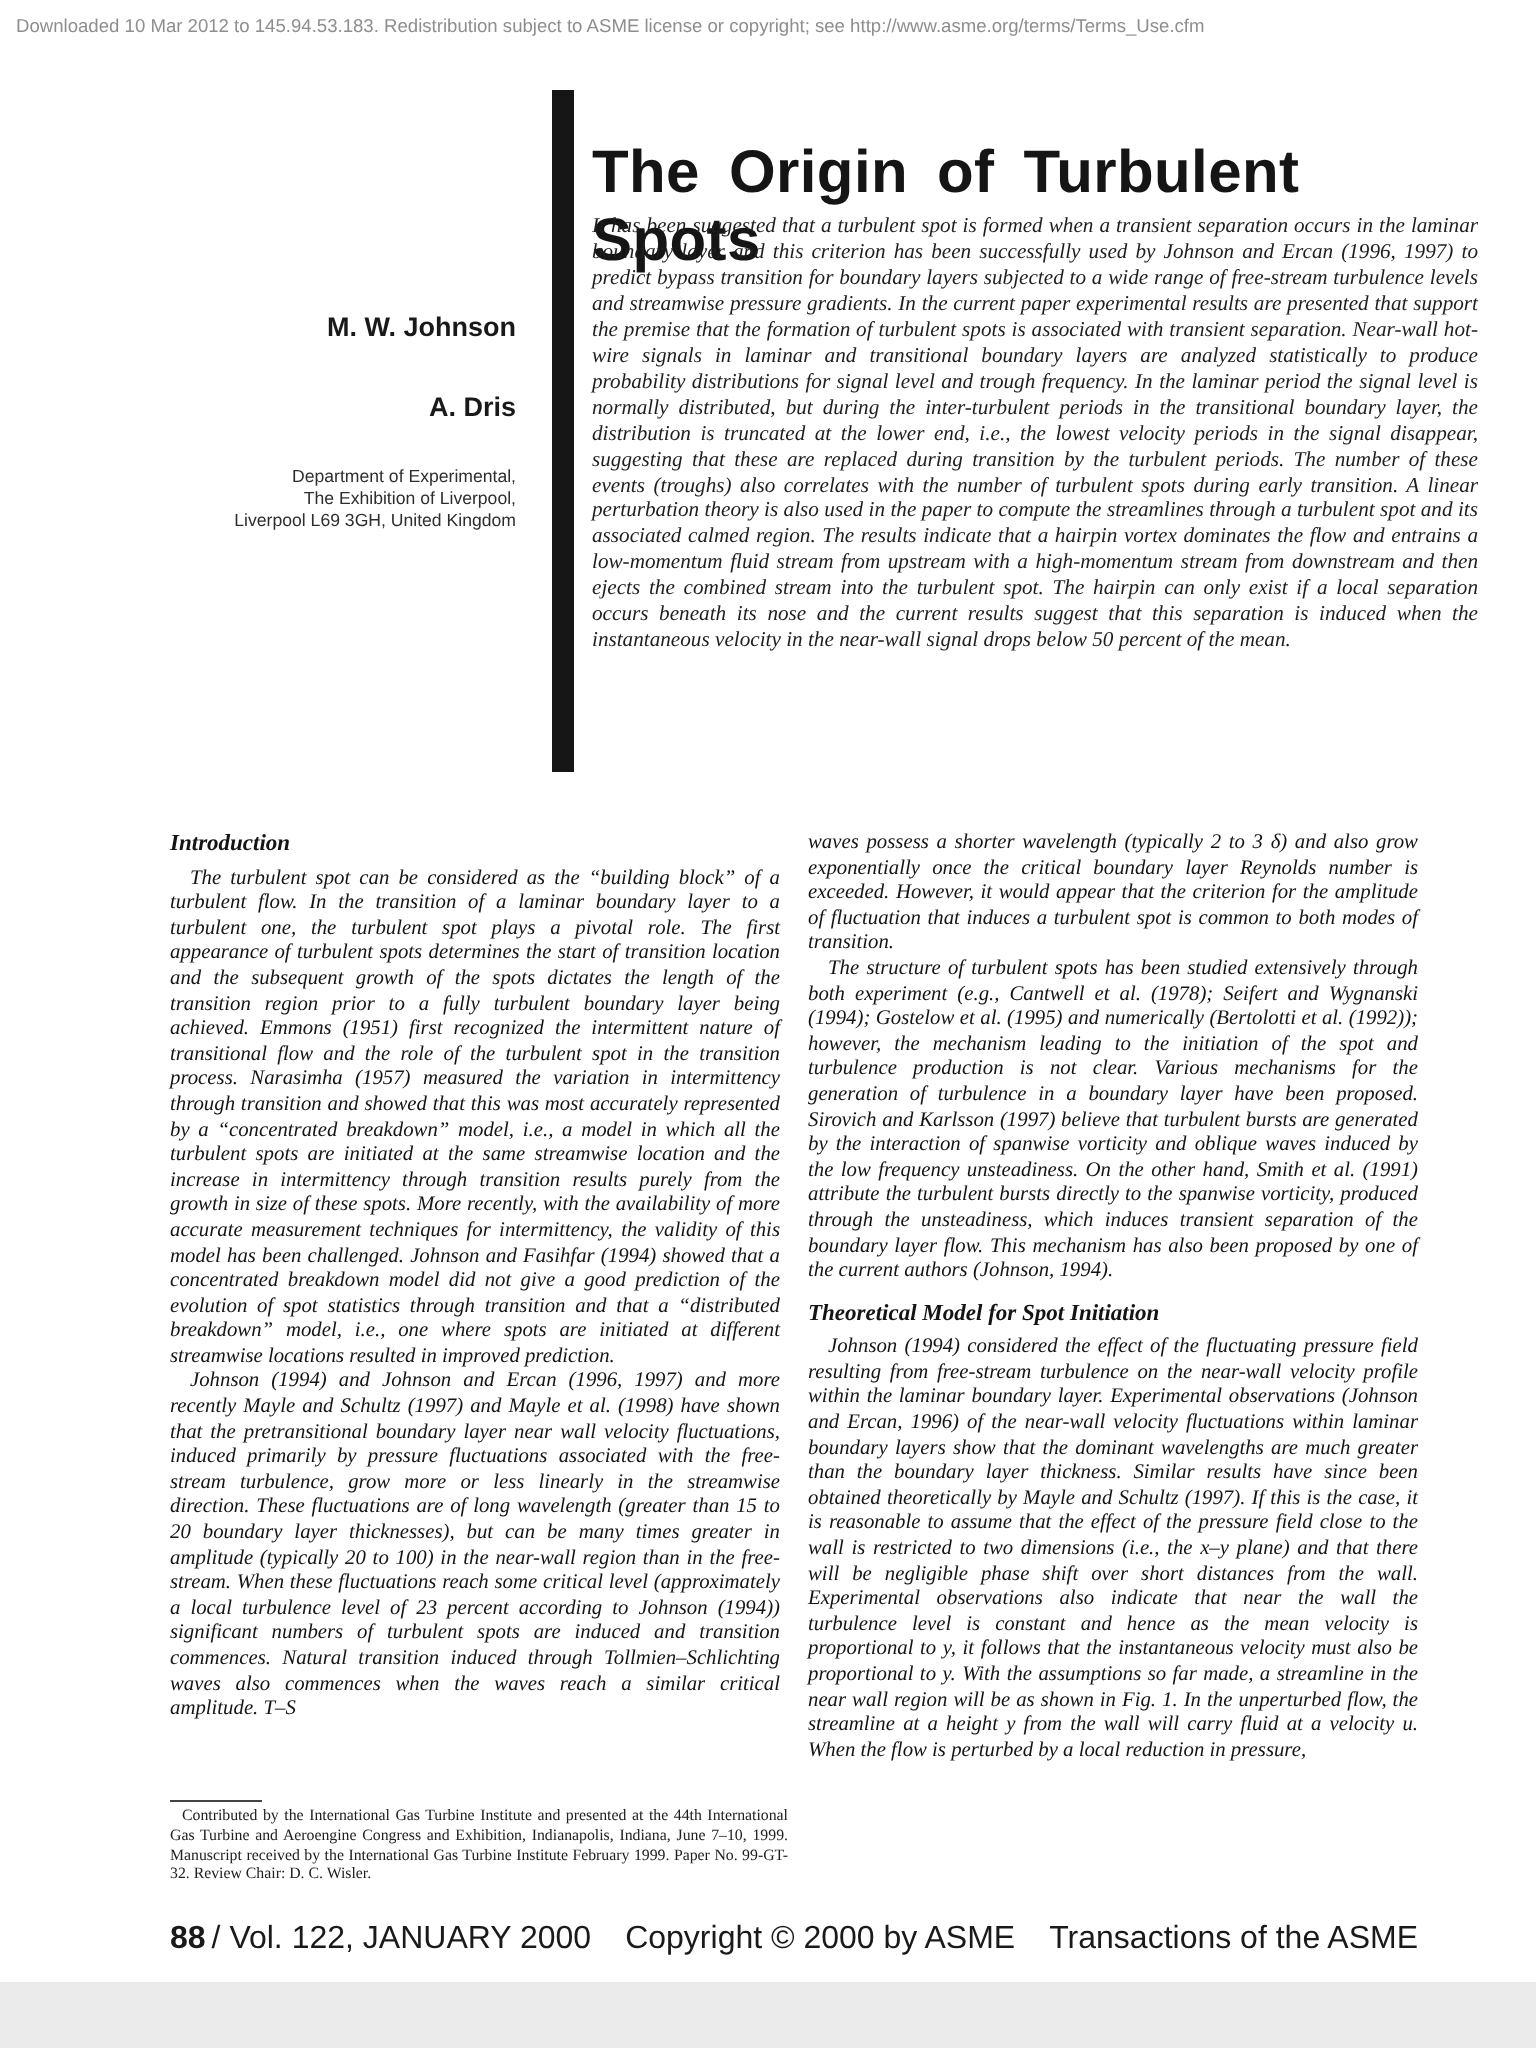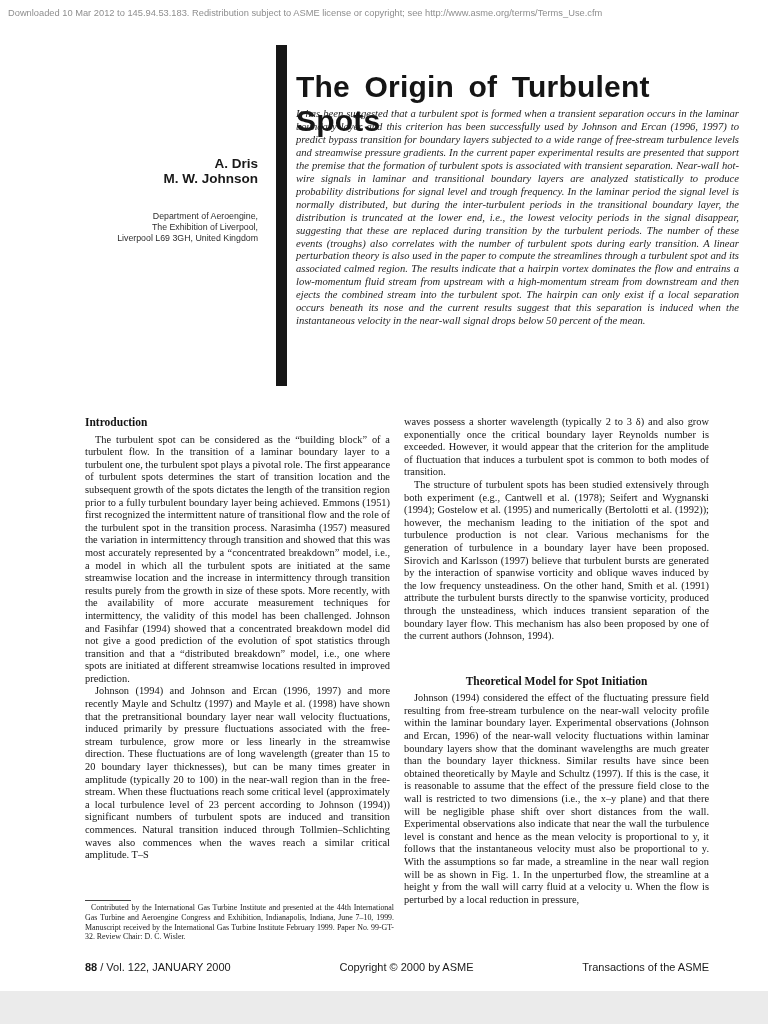--- a/index.html
+++ b/index.html
@@ -23,39 +23,39 @@
   }
   .author-block{
     position:absolute;left:40px;top:156px;width:218px;text-align:right;
     font-family:"Liberation Sans",sans-serif;
   }
   .author-name{font-weight:bold;font-size:13.5px;color:#191919;}
   .author-name.first{margin-bottom:25px;}
   .affiliation{margin-top:22px;font-size:8.8px;line-height:10.9px;color:#2d2d2d;}
   .columns{
     position:absolute;left:85px;top:416px;width:624px;display:flex;gap:14px;
-    font-size:10.4px;line-height:12.6px;text-align:justify;color:#141414;
+    font-size:10.4px;line-height:12.6px;text-align:justify;color:#141414;font-style:italic;
   }
   .col{width:305px;}
   .sec-heading{
     font-weight:bold;font-size:11.5px;margin:0 0 5px 0;text-align:left;
   }
-  .sec-heading.second{margin-top:32px;text-align:center;}
+  .sec-heading.second{margin-top:8px;}
   .col p{margin:0;text-indent:10px;}
   .col p.noindent{text-indent:0;}
   .footnote{
     position:absolute;left:85px;top:900px;width:309px;
     font-size:7.9px;line-height:9.8px;text-align:justify;color:#202020;
   }
   .footnote-rule{width:46px;height:0;border-top:1px solid #444;margin-bottom:2px;}
   .footnote-text{text-indent:6px;}
   .page-footer{
     position:absolute;left:85px;top:961px;width:624px;display:flex;
     justify-content:space-between;align-items:baseline;
-    font-family:"Liberation Sans",sans-serif;font-size:11px;color:#1a1a1a;
+    font-family:"Liberation Sans",sans-serif;font-size:16px;color:#1a1a1a;
   }
   .footer-left{font-weight:bold;}
   .footer-left .vol{font-weight:normal;margin-left:3px;}
   .footer-center,.footer-right{font-weight:normal;}
   .download-strip{
     position:absolute;left:0;bottom:0;width:768px;height:33px;background:#ebebeb;
   }
   .download-text{
     position:absolute;left:8px;top:8px;
     font-family:"Liberation Sans",sans-serif;font-size:9.3px;color:#8e8e8e;
@@ -65,24 +65,24 @@
 </head>
 <body>
 
 <div class="accent-bar"></div>
 
 <h1 class="paper-title">The Origin of Turbulent Spots</h1>
 
 <div class="abstract">It has been suggested that a turbulent spot is formed when a transient separation occurs in the laminar boundary layer and this criterion has been successfully used by Johnson and Ercan (1996, 1997) to predict bypass transition for boundary layers subjected to a wide range of free-stream turbulence levels and streamwise pressure gradients. In the current paper experimental results are presented that support the premise that the formation of turbulent spots is associated with transient separation. Near-wall hot-wire signals in laminar and transitional boundary layers are analyzed statistically to produce probability distributions for signal level and trough frequency. In the laminar period the signal level is normally distributed, but during the inter-turbulent periods in the transitional boundary layer, the distribution is truncated at the lower end, i.e., the lowest velocity periods in the signal disappear, suggesting that these are replaced during transition by the turbulent periods. The number of these events (troughs) also correlates with the number of turbulent spots during early transition. A linear perturbation theory is also used in the paper to compute the streamlines through a turbulent spot and its associated calmed region. The results indicate that a hairpin vortex dominates the flow and entrains a low-momentum fluid stream from upstream with a high-momentum stream from downstream and then ejects the combined stream into the turbulent spot. The hairpin can only exist if a local separation occurs beneath its nose and the current results suggest that this separation is induced when the instantaneous velocity in the near-wall signal drops below 50 percent of the mean.</div>
 
 <div class="author-block">
+  <div class="author-name first">M. W. Johnson</div>
   <div class="author-name">A. Dris</div>
-  <div class="author-name first">M. W. Johnson</div>
   <div class="affiliation">
-    <div>Department of Aeroengine,</div>
+    <div>Department of Experimental,</div>
     <div>The Exhibition of Liverpool,</div>
     <div>Liverpool L69 3GH, United Kingdom</div>
   </div>
 </div>
 
 <div class="columns">
   <div class="col">
     <h2 class="sec-heading">Introduction</h2>
     <p>The turbulent spot can be considered as the “building block” of a turbulent flow. In the transition of a laminar boundary layer to a turbulent one, the turbulent spot plays a pivotal role. The first appearance of turbulent spots determines the start of transition location and the subsequent growth of the spots dictates the length of the transition region prior to a fully turbulent boundary layer being achieved. Emmons (1951) first recognized the intermittent nature of transitional flow and the role of the turbulent spot in the transition process. Narasimha (1957) measured the variation in intermittency through transition and showed that this was most accurately represented by a “concentrated breakdown” model, i.e., a model in which all the turbulent spots are initiated at the same streamwise location and the increase in intermittency through transition results purely from the growth in size of these spots. More recently, with the availability of more accurate measurement techniques for intermittency, the validity of this model has been challenged. Johnson and Fasihfar (1994) showed that a concentrated breakdown model did not give a good prediction of the evolution of spot statistics through transition and that a “distributed breakdown” model, i.e., one where spots are initiated at different streamwise locations resulted in improved prediction.</p>
     <p>Johnson (1994) and Johnson and Ercan (1996, 1997) and more recently Mayle and Schultz (1997) and Mayle et al. (1998) have shown that the pretransitional boundary layer near wall velocity fluctuations, induced primarily by pressure fluctuations associated with the free-stream turbulence, grow more or less linearly in the streamwise direction. These fluctuations are of long wavelength (greater than 15 to 20 boundary layer thicknesses), but can be many times greater in amplitude (typically 20 to 100) in the near-wall region than in the free-stream. When these fluctuations reach some critical level (approximately a local turbulence level of 23 percent according to Johnson (1994)) significant numbers of turbulent spots are induced and transition commences. Natural transition induced through Tollmien–Schlichting waves also commences when the waves reach a similar critical amplitude. T–S</p>

